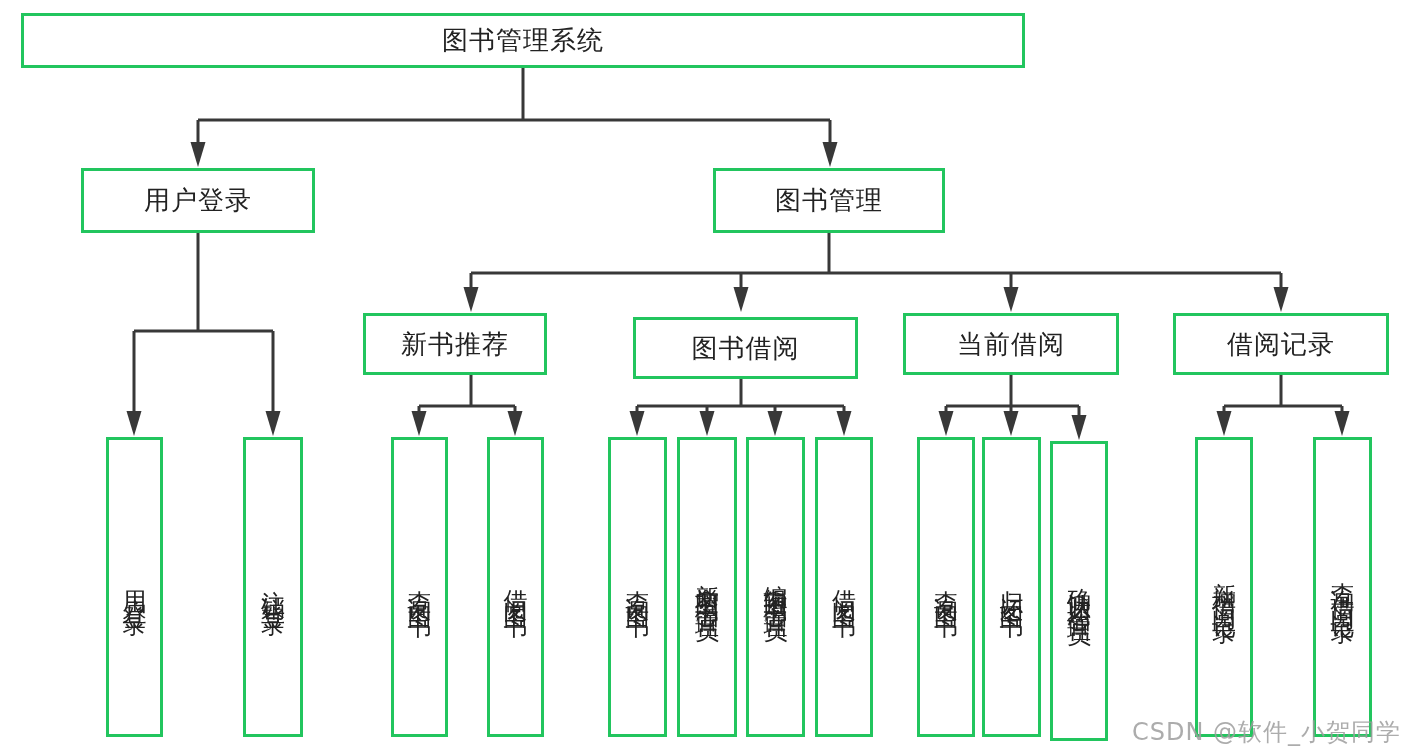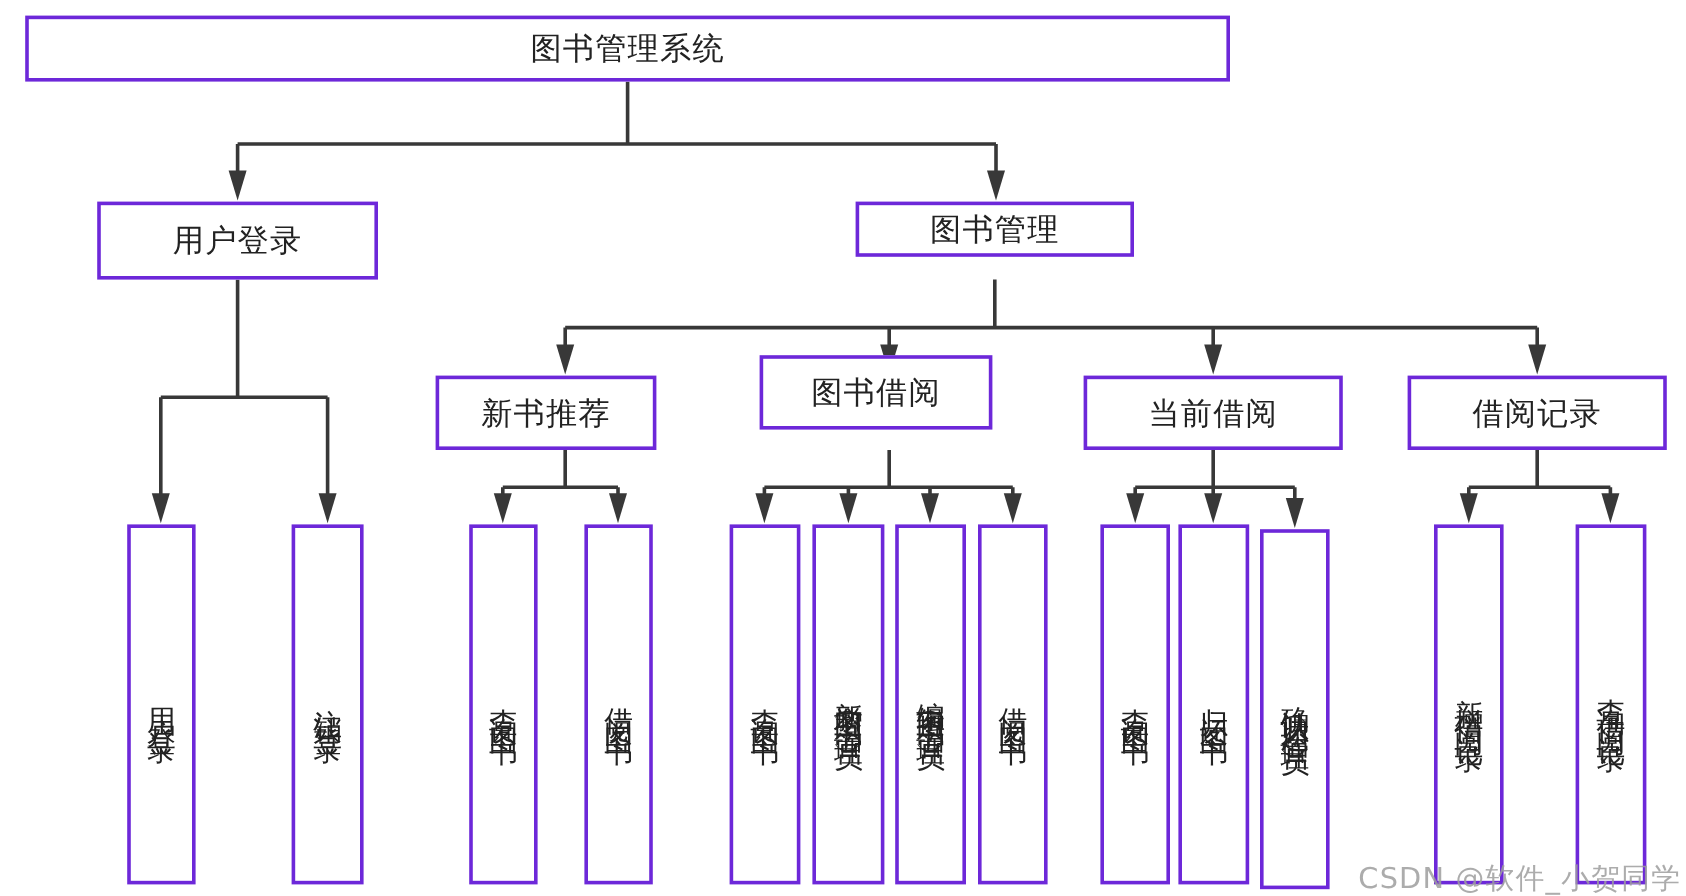--- a/index.html
+++ b/index.html
@@ -12,21 +12,21 @@
     overflow: hidden;
   }
   #connectors {
     position: absolute;
     left: 0; top: 0;
     width: 1405px; height: 747px;
   }
   .node {
     position: absolute;
     box-sizing: border-box;
-    border: 3px solid #6d28d9;
+    border: 3px solid #22c55e;
     background: #ffffff;
     display: flex;
     align-items: center;
     justify-content: center;
     color: #222222;
   }
   .hbox {
     font-size: 26px;
     letter-spacing: 1px;
     white-space: nowrap;
@@ -94,24 +94,24 @@
       <polygon points="1011,436 1003.5,411 1018.5,411"></polygon>
       <polygon points="1079,440 1071.5,415 1086.5,415"></polygon>
       <polygon points="1224,436 1216.5,411 1231.5,411"></polygon>
       <polygon points="1342,436 1334.5,411 1349.5,411"></polygon>
     </g>
   </svg>
 
   <div class="node hbox" style="left:21px; top:13px; width:1004px; height:55px;">图书管理系统</div>
 
   <div class="node hbox" style="left:81px; top:168px; width:234px; height:65px;">用户登录</div>
-  <div class="node hbox" style="left:713px; top:168px; width:232px; height:46px;">图书管理</div>
+  <div class="node hbox" style="left:713px; top:168px; width:232px; height:65px;">图书管理</div>
 
   <div class="node hbox" style="left:363px; top:313px; width:184px; height:62px;">新书推荐</div>
-  <div class="node hbox" style="left:633px; top:296px; width:194px; height:62px;">图书借阅</div>
+  <div class="node hbox" style="left:633px; top:317px; width:225px; height:62px;">图书借阅</div>
   <div class="node hbox" style="left:903px; top:313px; width:216px; height:62px;text-align:center;">当前借阅</div>
   <div class="node hbox" style="left:1173px; top:313px; width:216px; height:62px;">借阅记录</div>
 
   <div class="node vbox" style="left:106px; top:437px; width:57px; height:300px;">
     <span>用户登录</span>
   </div>
   <div class="node vbox" style="left:243px; top:437px; width:60px; height:300px;">
     <span>注销登录</span>
   </div>
 

